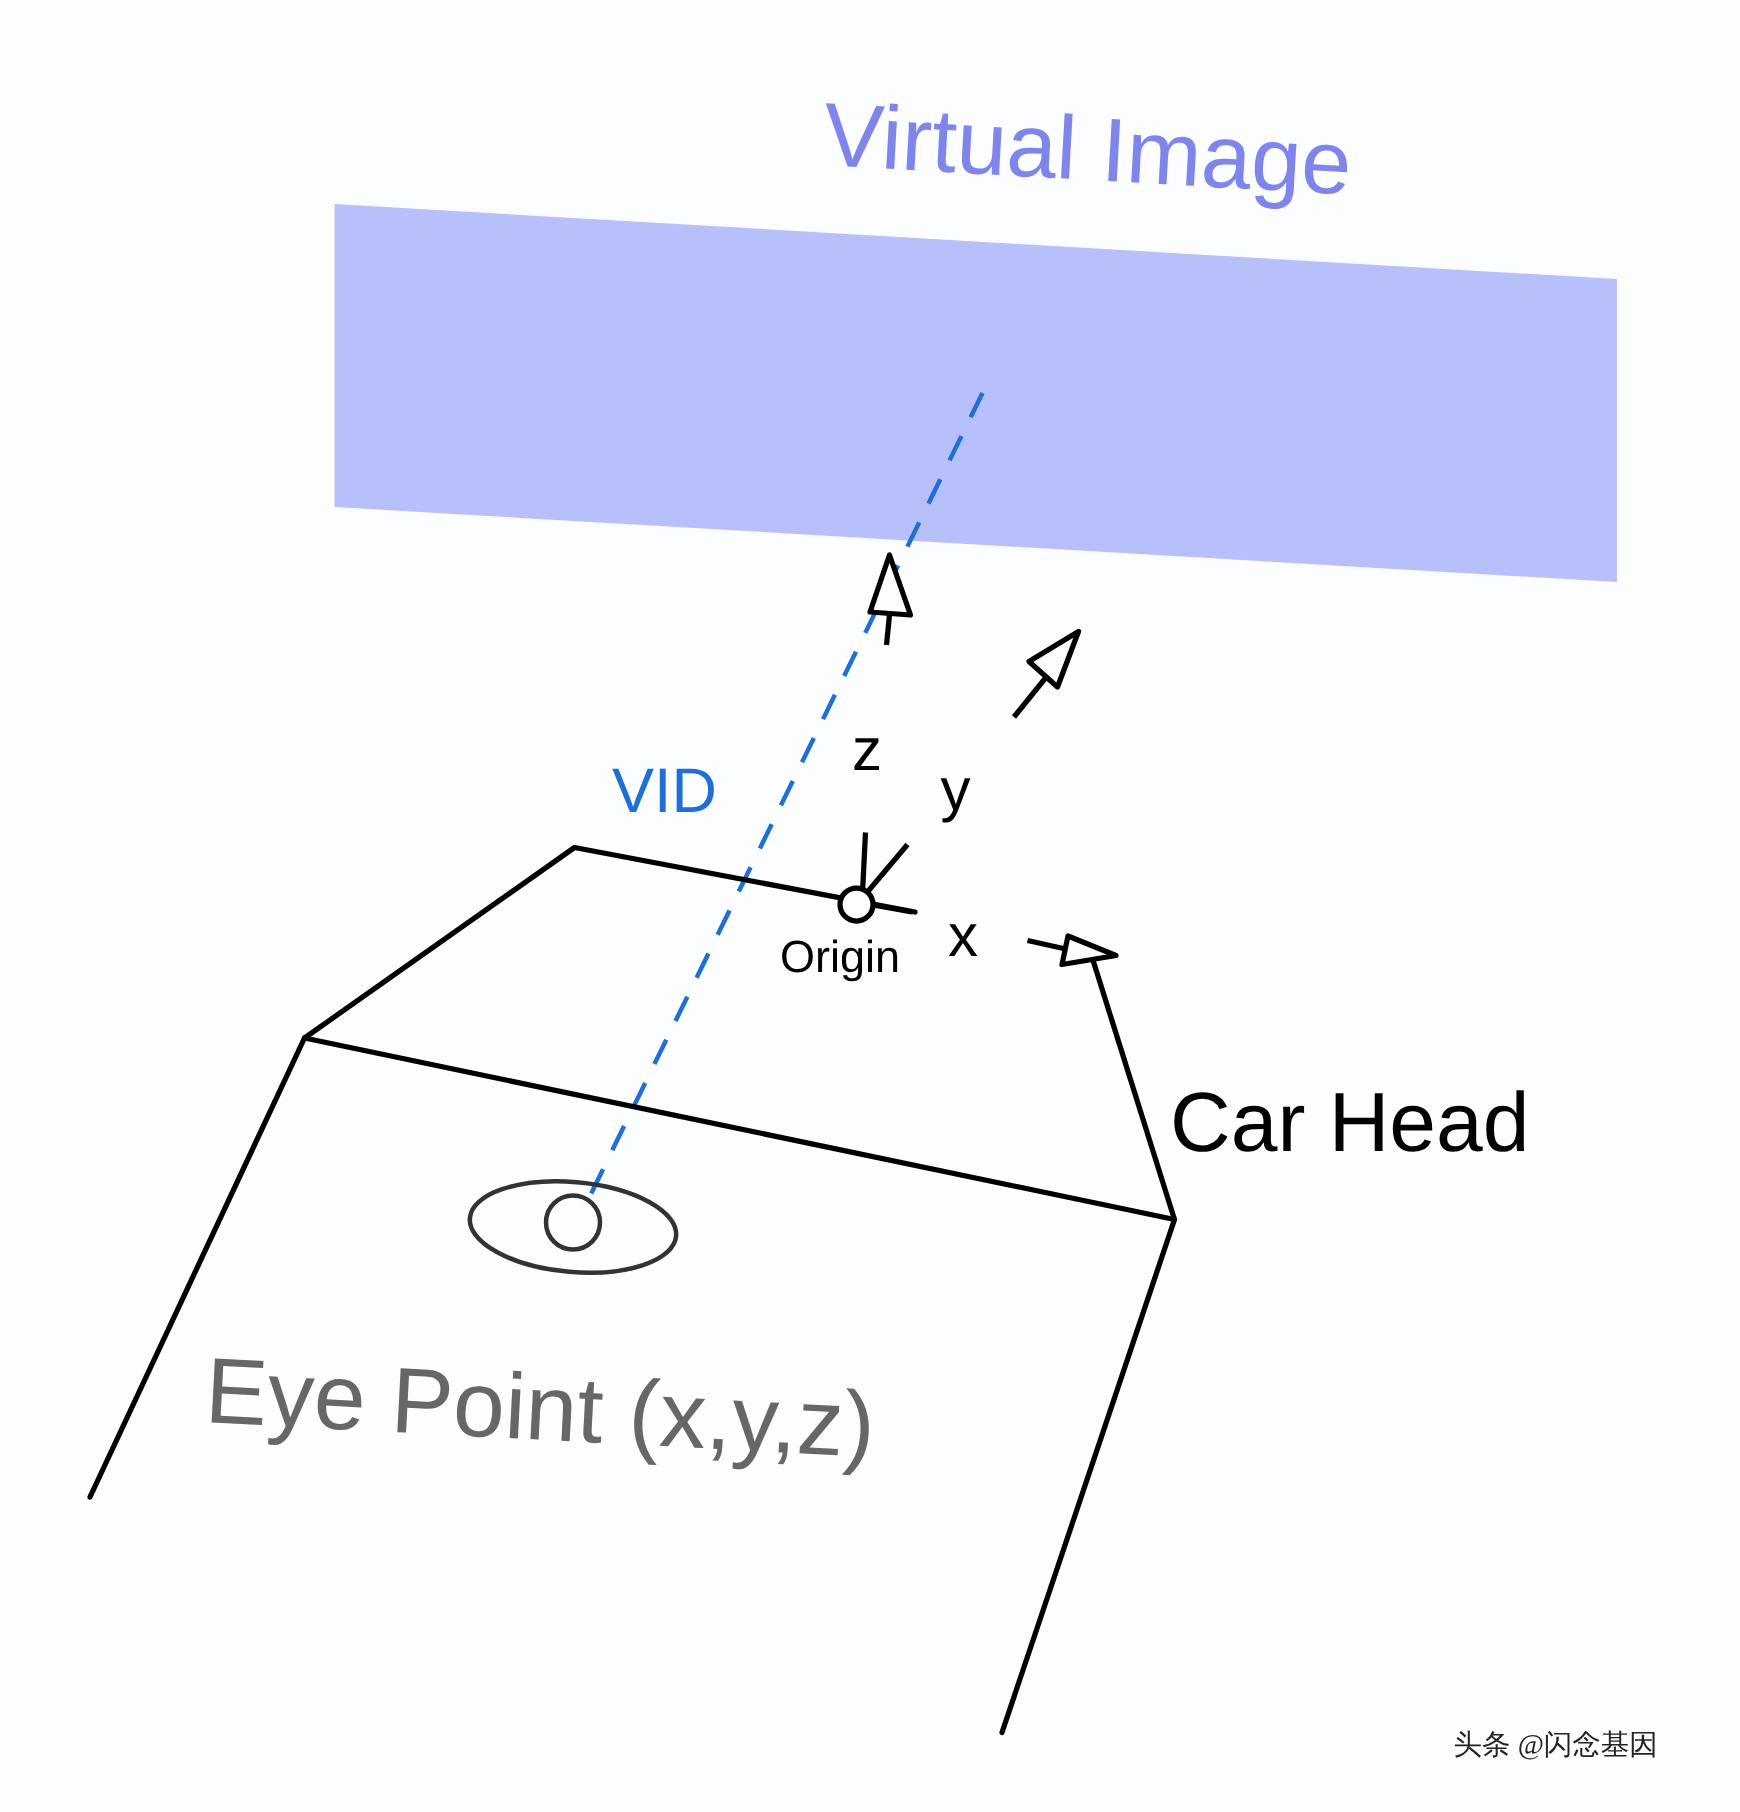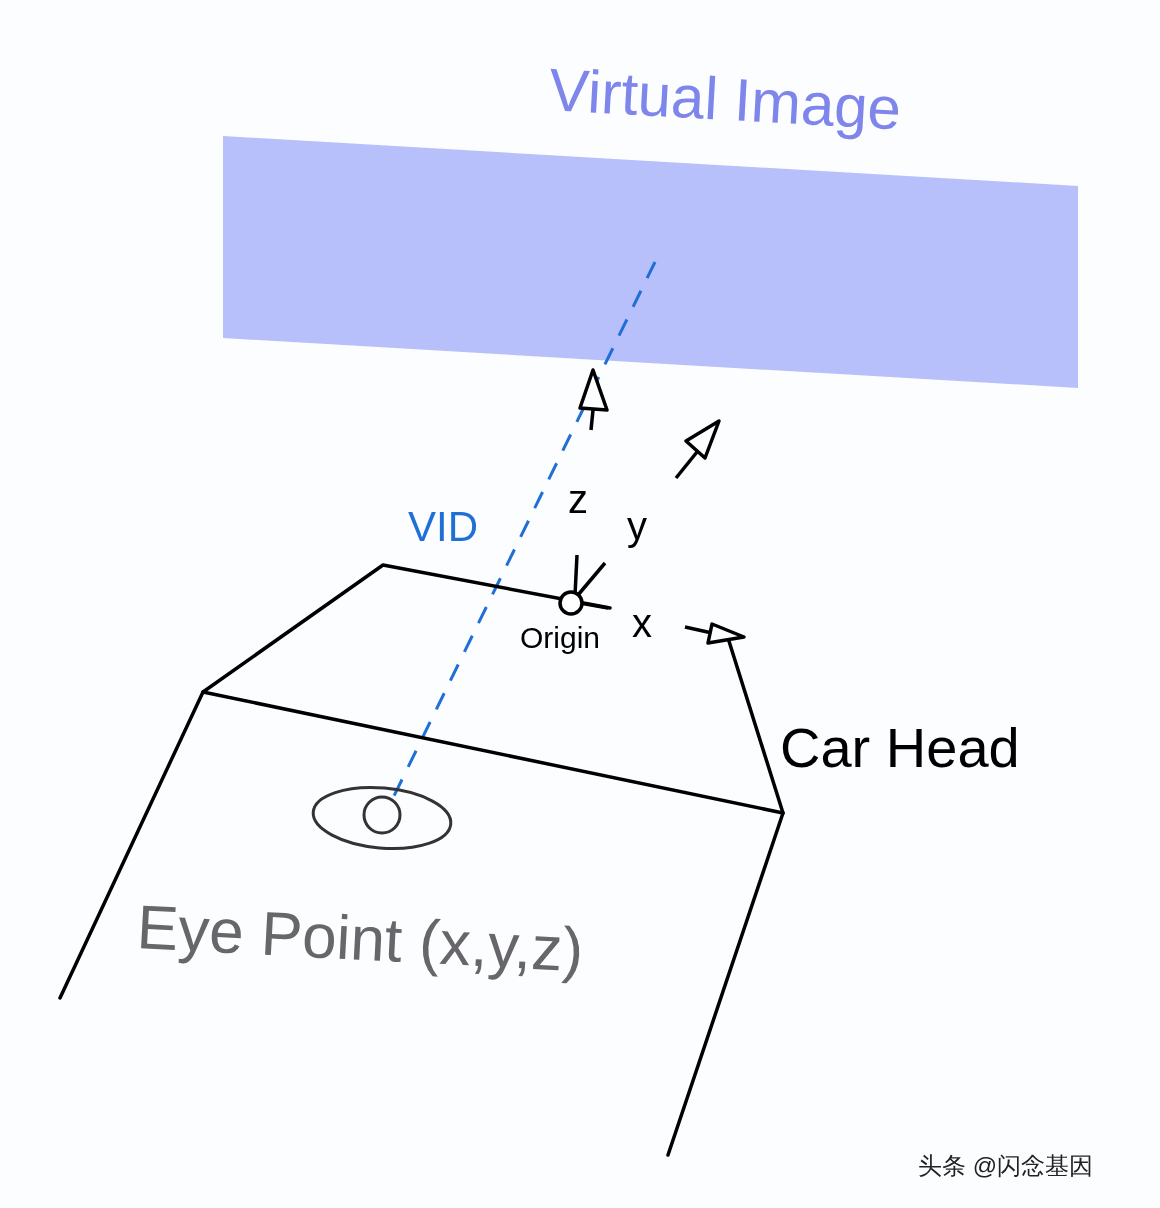--- a/index.html
+++ b/index.html
@@ -1,19 +1,19 @@
 <!DOCTYPE html>
 <html><head>
   <meta charset="utf-8">
   <style>
     html, body { margin: 0; padding: 0; }
     body { width: 1160px; height: 1208px; background: #fcfdff; overflow: hidden; position: relative; }
     svg { position: absolute; left: 0; top: 0; }
     .lbl { font-family: "Liberation Sans", sans-serif; }
-    .watermark { position: absolute; left: 918px; top: 1150px; font-family: Liberation Sans, sans-serif; font-size: 24px; color: #222; }
+    .watermark { position: absolute; left: 969px; top: 1150px; font-family: Liberation Serif, serif; font-size: 19px; color: #222; }
   </style>
 </head>
 <body>
 
 <svg width="1160" height="1208" viewBox="0 0 1160 1208">
 
   <polygon points="223,136 1078,186 1078,388 223,338" fill="#b7c0fa"></polygon>
   <text class="lbl" x="548" y="110" font-size="60" fill="#7e86ec" transform="rotate(3.2 548 110)">Virtual Image</text>
 
   <line x1="655" y1="262" x2="392" y2="800" stroke="#1f6fd6" stroke-width="3" stroke-dasharray="18,14"></line>

